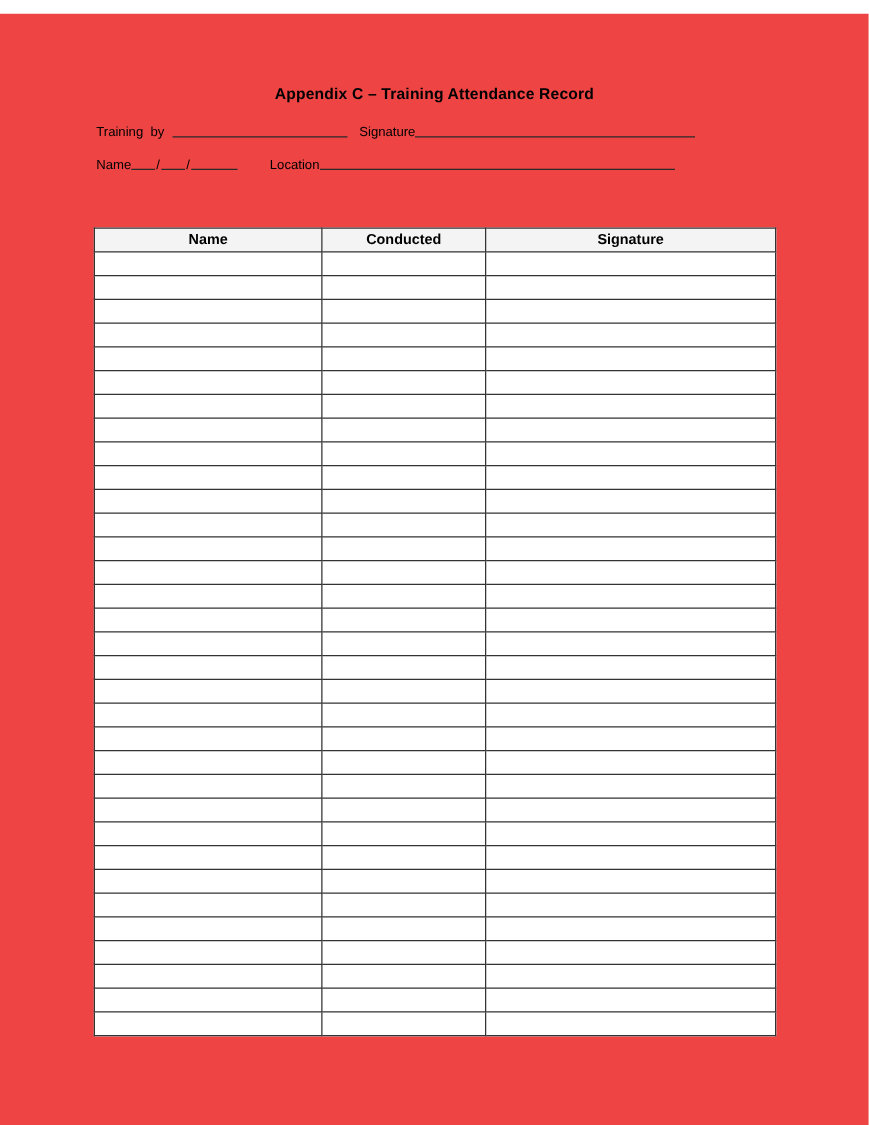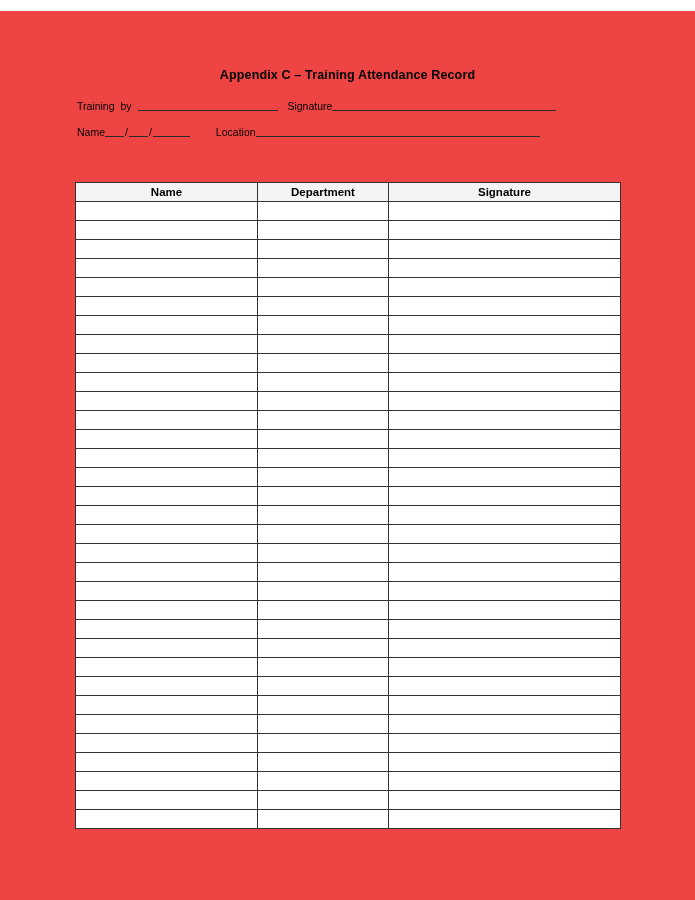--- a/index.html
+++ b/index.html
@@ -160,21 +160,21 @@
 
   <table class="attendance-table">
     <colgroup>
       <col class="c-name">
       <col class="c-dept">
       <col class="c-sig">
     </colgroup>
     <thead>
       <tr>
         <th>Name</th>
-        <th>Department</th>
+        <th>Conducted</th>
         <th>Signature</th>
       </tr>
     </thead>
     <tbody id="attendance-body">
 
     <tr>
           <td></td>
           <td></td>
           <td></td>
         </tr>

